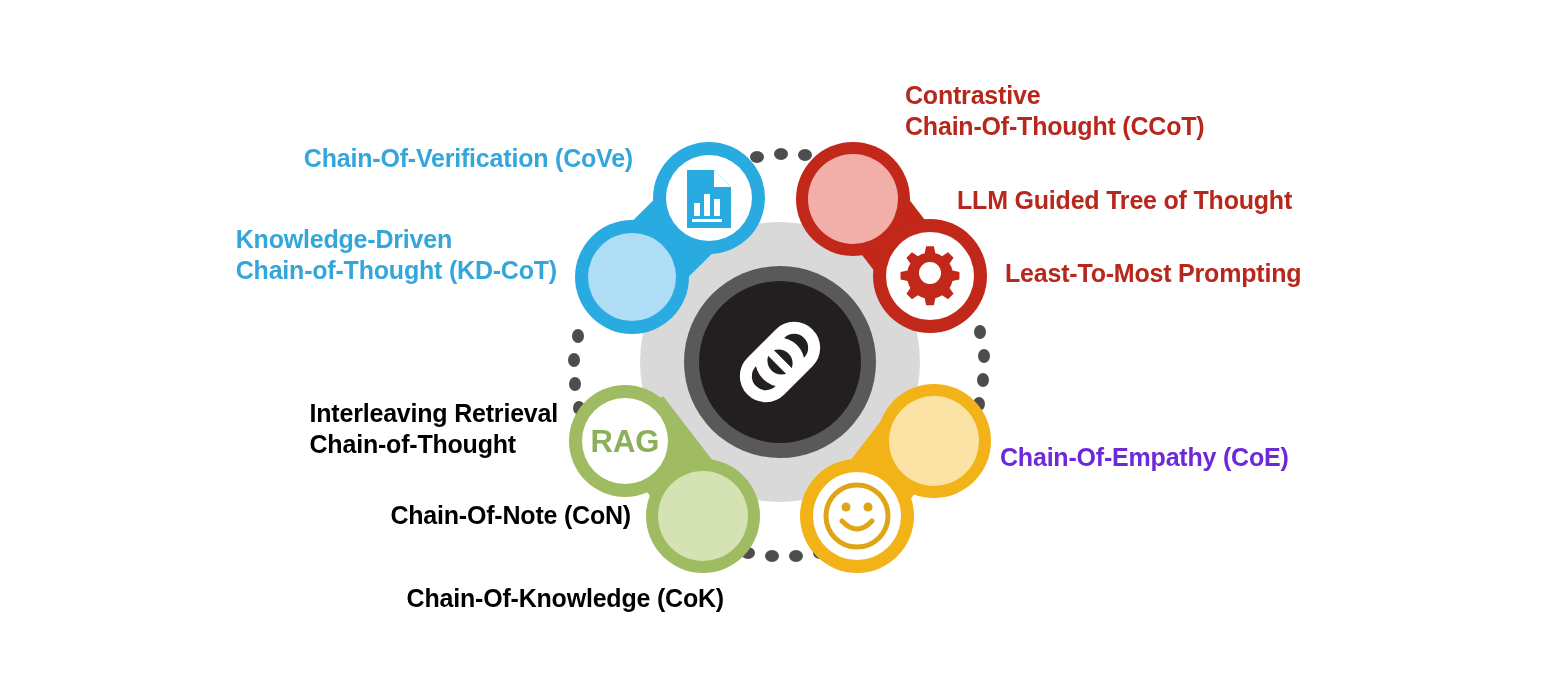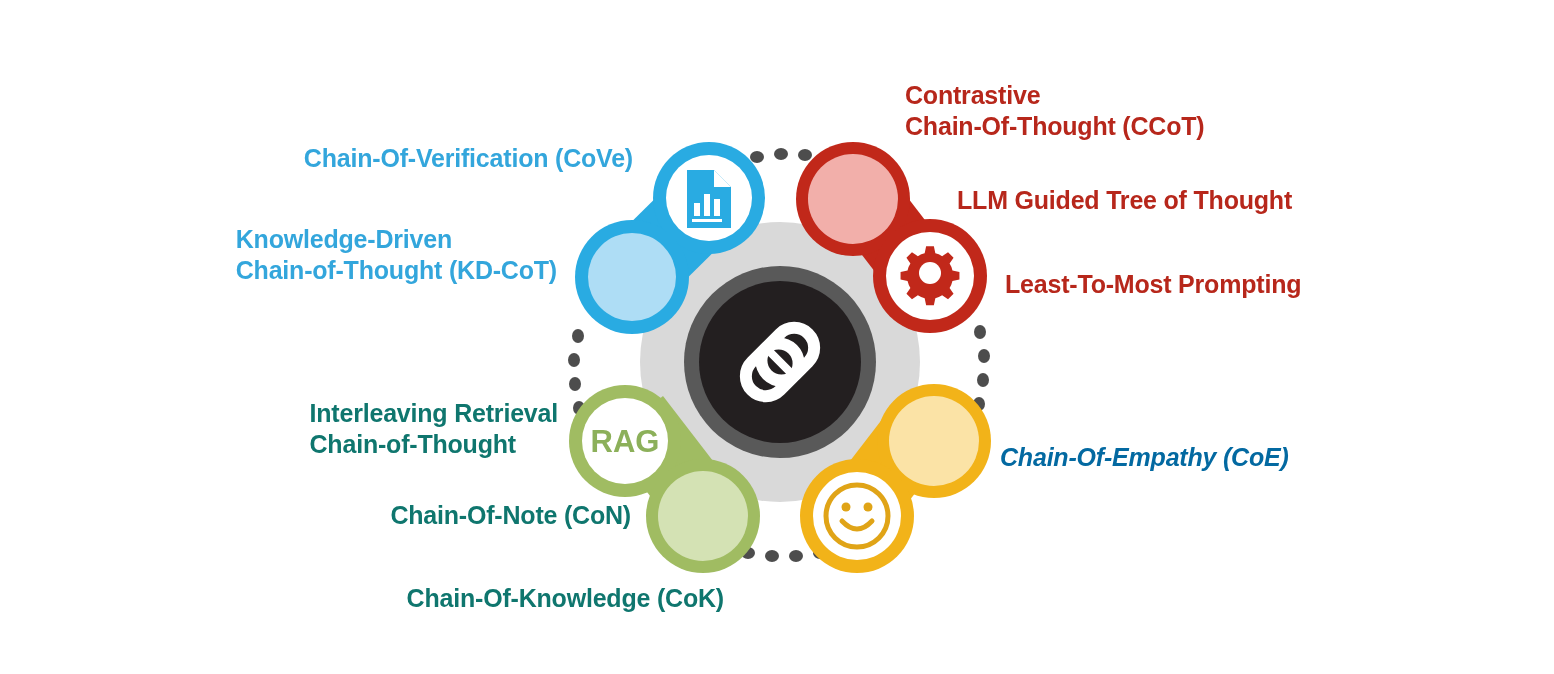--- a/index.html
+++ b/index.html
@@ -30,34 +30,34 @@
     position: absolute;
     font-family: "Liberation Sans", sans-serif;
     font-weight: bold;
     font-size: 25px;
     line-height: 1.22;
     white-space: pre-line;
     letter-spacing: -0.2px;
   }
   .lbl-blue   { color: #33A6DC; }
   .lbl-red    { color: #B7271B; }
-  .lbl-green  { color: #0f766e; }
-  .lbl-orange { color: #0369a1; font-style: italic; }
+  .lbl-green  { color: #000000; }
+  .lbl-orange { color: #6d28d9; }
 
   .ta-right { text-align: left; }
   .ta-left  { text-align: left; }
 
   
   #label-cove      { right: 921px; top: 143px; }
   #label-kdcot     { right: 997px; top: 224px; }
 
   
   #label-ccot      { left: 905px; top: 80px;  }
   #label-llmtot    { left: 957px; top: 185px; }
-  #label-ltm       { left: 1005px; top: 258px; margin-top: 11px; }
+  #label-ltm       { left: 1005px; top: 258px; }
 
   
   #label-ircot     { right: 996px; top: 398px; }
   #label-con       { right: 923px; top: 500px; }
   #label-cok       { right: 830px; top: 583px; }
 
   
   #label-coe-emp   { left: 1000px; top: 442px; }
   #label-coe-exp   { left: 928px; top: 532px; }
 </style>

